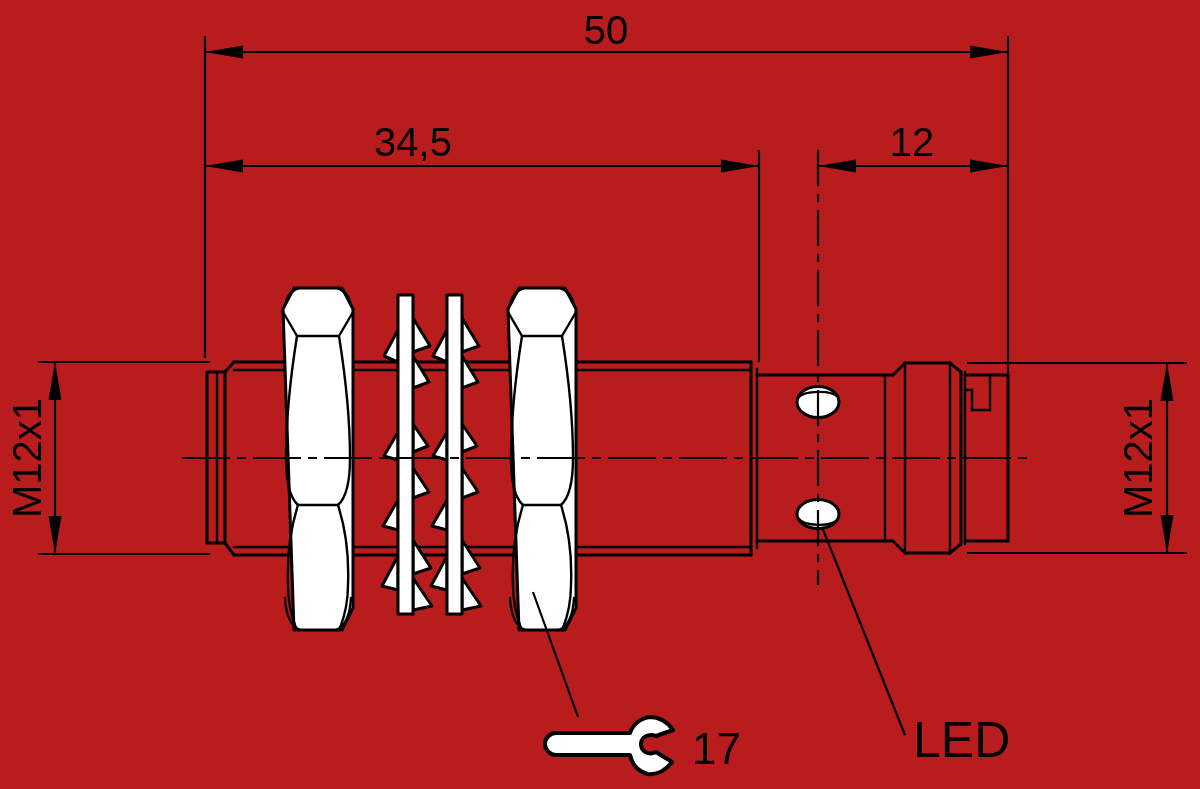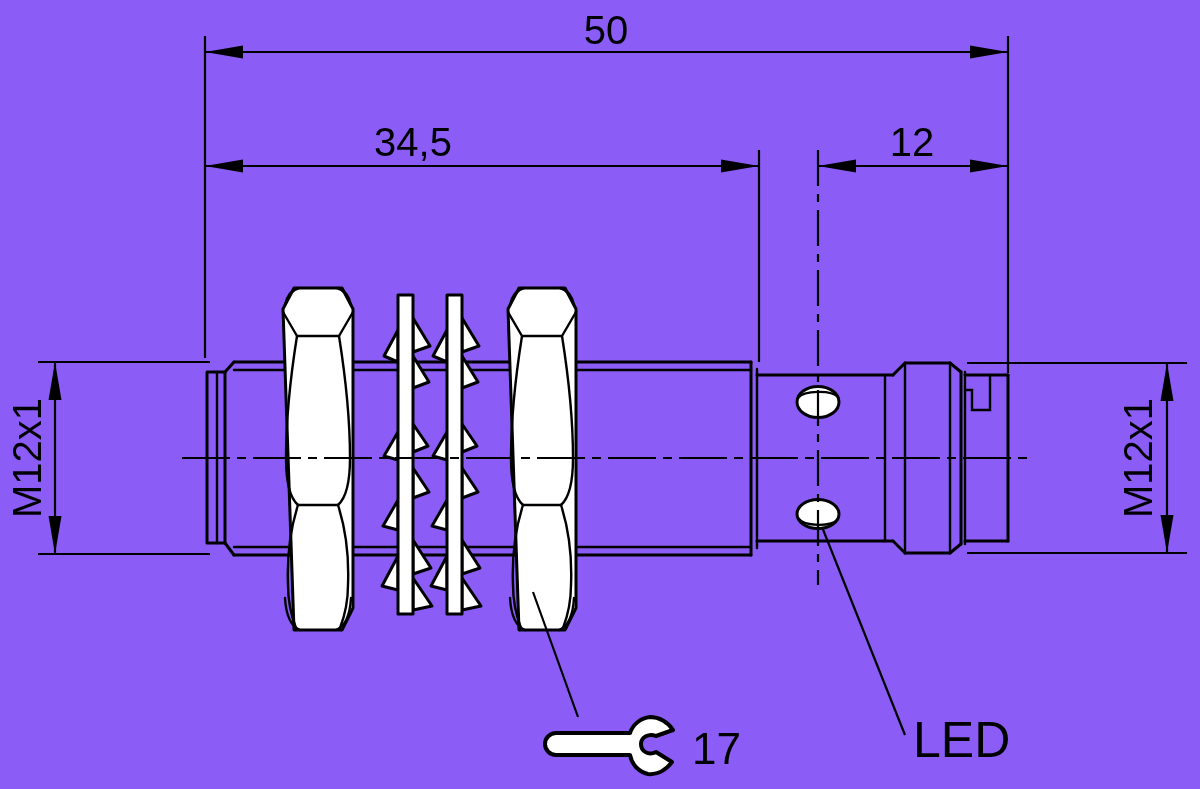--- a/index.html
+++ b/index.html
@@ -1,16 +1,16 @@
 <!DOCTYPE html>
 <html><head>
 <meta charset="utf-8">
 <style>
   html,body{margin:0;padding:0;background:#fff;}
-  .stage{position:relative;width:1200px;height:789px;background:#8b5cf6;overflow:hidden;}
+  .stage{position:relative;width:1200px;height:789px;background:#b91c1c;overflow:hidden;}
   svg{display:block;}
   text{font-family:"Liberation Sans","DejaVu Sans",sans-serif;fill:#000;}
   .dimtxt{font-size:40px;}
   .bigtxt{font-size:50px;}
   .medtxt{font-size:44px;}
   .thin{stroke:#000;stroke-width:2.2;fill:none;}
   .obj{stroke:#000;stroke-width:3;fill:none;stroke-linejoin:round;stroke-linecap:round;}
   .objw{stroke:#000;stroke-width:3;fill:#fff;stroke-linejoin:round;}
   .inner{stroke:#000;stroke-width:2.4;fill:none;stroke-linecap:round;}
   .arr{fill:#000;stroke:none;}

